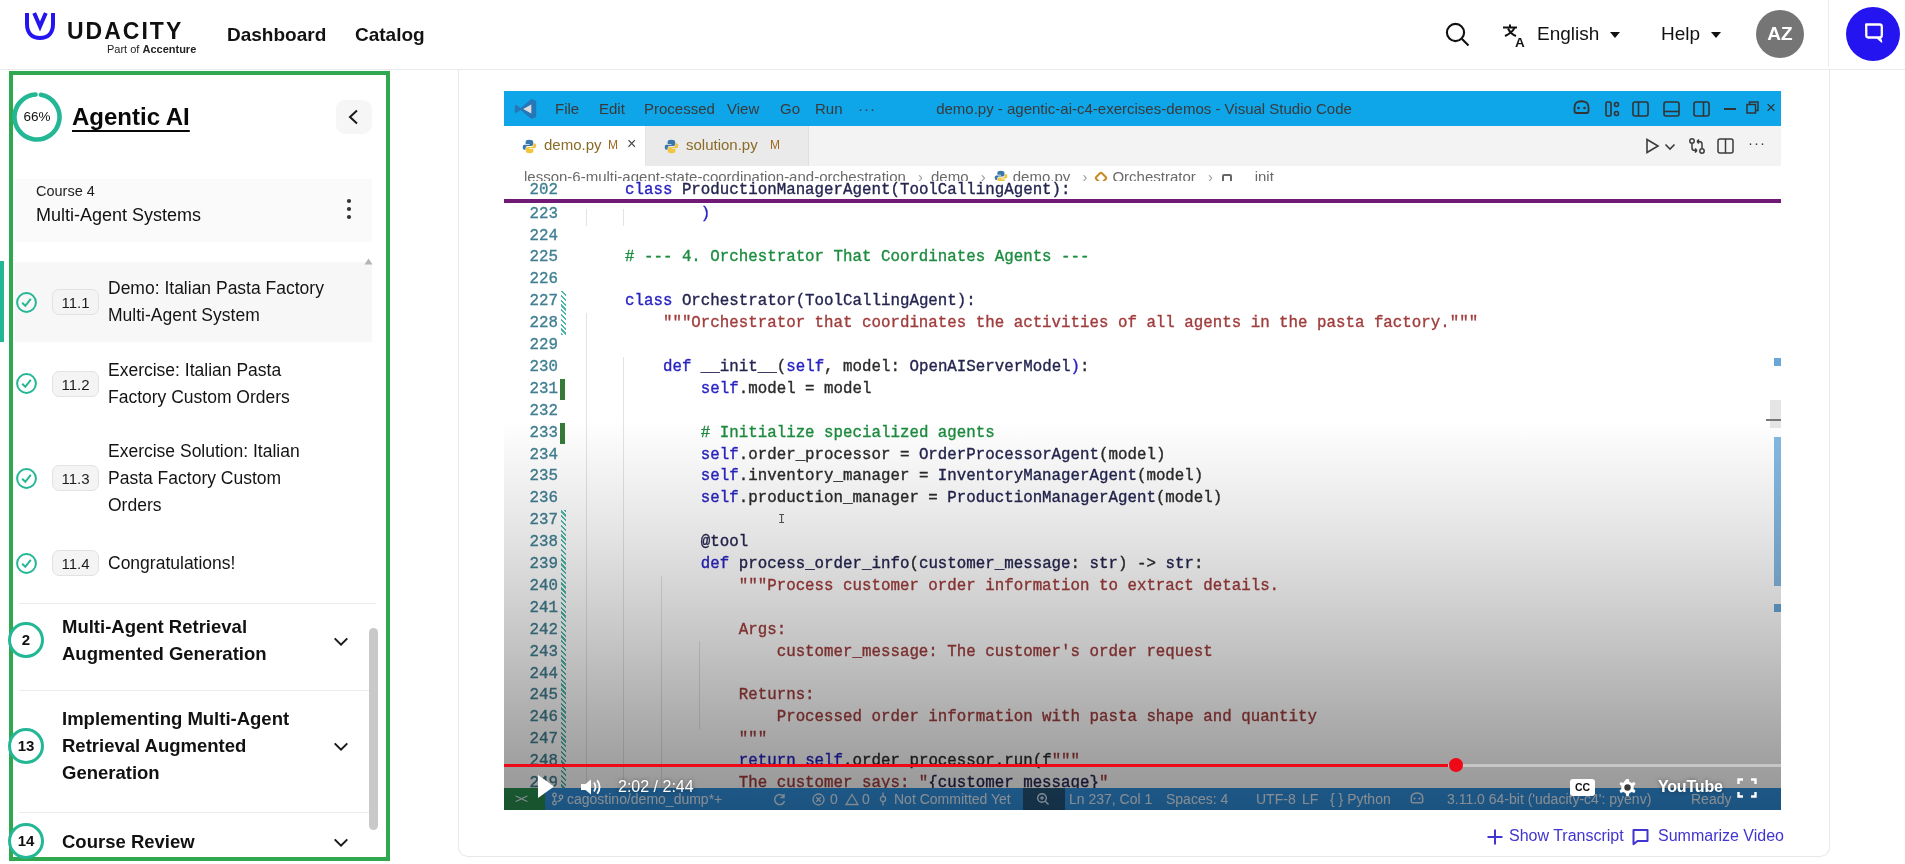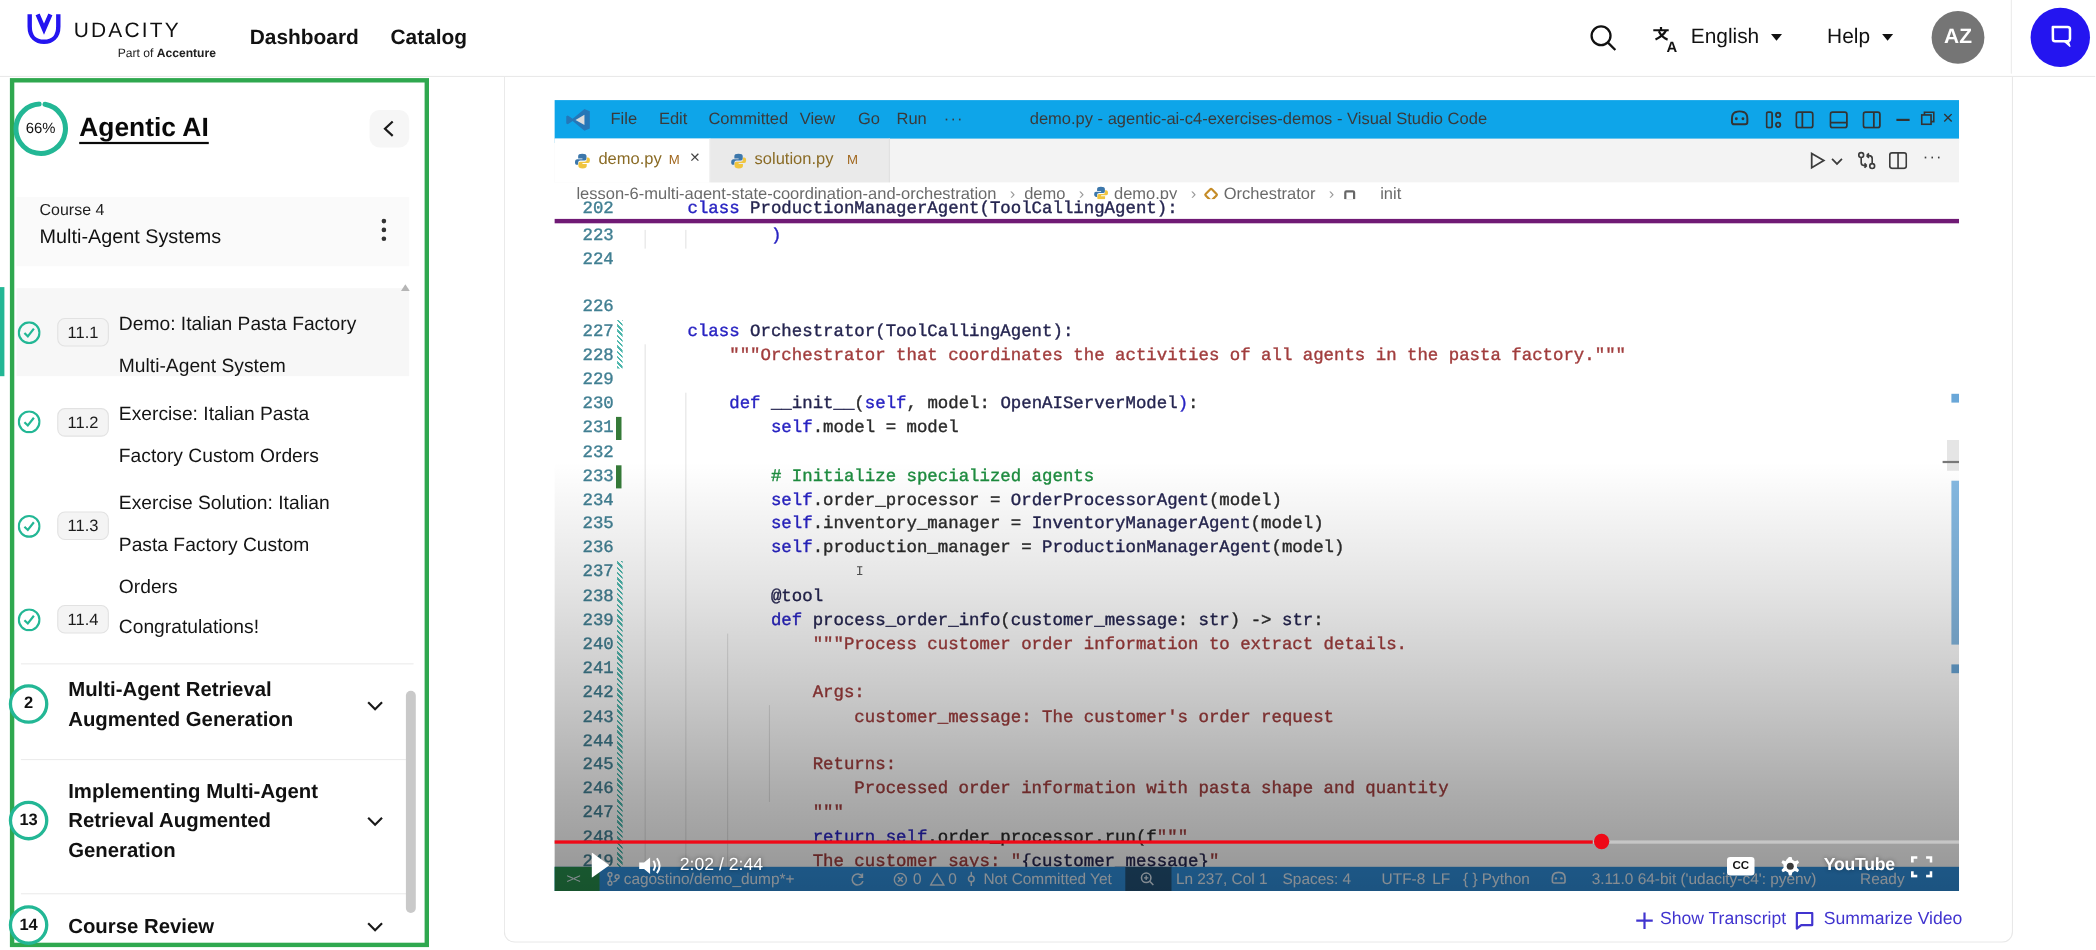--- a/index.html
+++ b/index.html
@@ -5,42 +5,42 @@
 * { margin:0; padding:0; box-sizing:border-box; }
 html,body { width:1905px; height:864px; overflow:hidden; background:#fff;
   font-family:"Liberation Sans", sans-serif; }
 .abs { position:absolute; }
 #page { position:relative; width:1905px; height:864px; }
 
 
 #nav { position:absolute; left:0; top:0; width:1905px; height:70px; background:#fff;
   border-bottom:1px solid #e9e9e9; z-index:30; }
 .navlink { position:absolute; font-size:19px; font-weight:600; color:#121212; top:24px; }
-#wordmark { position:absolute; left:67px; top:18px; font-size:19px; font-weight:400;
+#wordmark { position:absolute; left:67px; top:18px; font-size:23px; font-weight:700;
   letter-spacing:2px; color:#101010; }
 #partof { position:absolute; left:107px; top:43px; font-size:11px; color:#222; white-space:nowrap; }
 .caret { display:inline-block; width:0; height:0; border-left:5px solid transparent;
   border-right:5px solid transparent; border-top:6px solid #111; margin-left:8px; }
 #avatar { position:absolute; left:1756px; top:10px; width:48px; height:48px; border-radius:50%;
   background:#757575; color:#fff; font-size:19px; font-weight:700; text-align:center; line-height:48px; }
 #navdiv { position:absolute; left:1828px; top:0px; width:1px; height:67px; background:#ececec; }
 #chatbtn { position:absolute; left:1846px; top:7px; width:54px; height:54px; border-radius:50%; background:#2415f0; }
 
 
 #sidebar { position:absolute; left:9px; top:71px; width:381px; height:790px;
   border:4px solid #2fa84f; background:#fff; z-index:20; }
 #curbar { position:absolute; left:0; top:261px; width:4px; height:81px; background:#23b795; z-index:21; }
 #sbtitle { position:absolute; left:59px; top:28px; font-size:24px; font-weight:700; color:#090909;
   text-decoration:underline; text-underline-offset:5px; }
 #collapsebtn { position:absolute; left:323px; top:25px; width:36px; height:34px; background:#f6f6f6; border-radius:9px; }
 #courseblk { position:absolute; left:2px; top:104px; width:357px; height:63px; background:#fafafa; }
 .lesson { position:absolute; left:2px; width:357px; }
 .badge { position:absolute; left:39px; width:47px; height:26px; background:#f4f4f4;
   border:1px solid #e2e2e2; border-radius:7px; font-size:15px; color:#1c1c1c; text-align:center; line-height:25px; }
-.ltext { position:absolute; left:95px; font-size:17.5px; color:#141414; line-height:38px; }
+.ltext { position:absolute; left:95px; font-size:17.5px; color:#141414; line-height:27px; }
 .seccirc { position:absolute; left:-5px; width:36px; height:36px; border:3px solid #23b795; border-radius:50%;
   font-size:15px; font-weight:700; color:#111; text-align:center; line-height:30px; background:#fff; }
 .sectext { position:absolute; left:49px; font-size:18.5px; font-weight:700; color:#111; line-height:27px; }
 .divider { position:absolute; left:6px; width:357px; height:1px; background:#ececec; }
 .chev { position:absolute; width:18px; height:18px; }
 #sbthumb { position:absolute; left:356px; top:553px; width:9px; height:202px; background:#c9c9c9; border-radius:5px; }
 
 
 #card { position:absolute; left:458px; top:70px; width:1372px; height:787px; background:#fff;
   border-left:1px solid #e8e8e8; border-right:1px solid #e8e8e8; border-bottom:1px solid #e8e8e8;
@@ -190,21 +190,21 @@
   </div>
   <div id="card">
     <div id="video">
       <div id="titlebar">
         <svg class="abs" style="left:10px;top:8px" width="23" height="20" viewBox="0 0 23 20">
           <path d="M22.2 2.1 L17.3 0.1 L6.6 9.0 L2.2 6.1 L0.8 6.7 V13.3 L2.2 13.9 L6.6 11.0 L17.3 19.9 L22.2 17.9 Z" fill="#2577b8"></path>
           <path d="M17.3 5.4 L9.2 10 L17.3 14.6 Z" fill="#dcdcdc"></path>
         </svg>
         <div class="menu" style="left:51px">File</div>
         <div class="menu" style="left:95px">Edit</div>
-        <div class="menu" style="left:140px">Committed</div>
+        <div class="menu" style="left:140px">Processed</div>
         <div class="menu" style="left:223px">View</div>
         <div class="menu" style="left:276px">Go</div>
         <div class="menu" style="left:311px">Run</div>
         <div class="menu" style="left:354px;letter-spacing:1px">···</div>
         <div class="menu" style="left:340px;width:600px;text-align:center">demo.py - agentic-ai-c4-exercises-demos - Visual Studio Code</div>
         <svg class="abs" style="left:1068px;top:9px" width="19" height="17" viewBox="0 0 19 17">
           <path d="M5.5 2 Q9.5 0.5 13.5 2 Q16.5 3.5 16.5 8 L16.5 11 Q16.5 13 14.5 13 L4.5 13 Q2.5 13 2.5 11 L2.5 8 Q2.5 3.5 5.5 2 Z" fill="none" stroke="#333" stroke-width="1.8"></path>
           <circle cx="6.5" cy="8" r="1.3" fill="#333"></circle>
             <circle cx="12.5" cy="8" r="1.3" fill="#333"></circle>
         </svg>
@@ -273,20 +273,21 @@
         <span class="csep">›</span><span>demo</span>
         <span class="csep">›</span><svg style="vertical-align:-2px;margin-right:5px" width="14" height="14" viewBox="0 0 15 15">
             <path d="M7.3 0.8 Q3.6 0.8 3.6 3 V5 H7.5 V5.8 H2.5 Q0.7 5.8 0.7 8.2 Q0.7 10.8 2.5 10.8 H3.6 V8.7 Q3.6 7 5.6 7 H9.5 Q11.2 7 11.2 5.2 V3 Q11.2 0.8 7.3 0.8 Z" fill="#3c77ab"></path>
             <path d="M7.7 14.2 Q11.4 14.2 11.4 12 V10 H7.5 V9.2 H12.5 Q14.3 9.2 14.3 6.8 Q14.3 4.2 12.5 4.2 H11.4 V6.3 Q11.4 8 9.4 8 H5.5 Q3.8 8 3.8 9.8 V12 Q3.8 14.2 7.7 14.2 Z" fill="#f0c53f"></path>
           </svg><span>demo.py</span>
         <span class="csep">›</span><span style="display:inline-block;width:10px;height:10px;border:2px solid #c58c28;border-radius:2px;transform:rotate(45deg);margin:0 6px 0 1px;vertical-align:-1px"></span><span>Orchestrator</span>
         <span class="csep">›</span><span style="display:inline-block;width:10px;height:10px;border:2px solid #666;border-radius:2px;margin:0 6px 0 1px;vertical-align:-2px"></span><span>__init__</span>
       </div>
       <div class="crow" style="top:112.6px"><span class="lnum">223</span><span class="ctext"><span class="k">        )</span></span></div>
       <div class="crow" style="top:134.5px"><span class="lnum">224</span><span class="ctext"></span></div>
+      <div class="crow" style="top:156.4px"><span class="lnum">225</span><span class="ctext"><span class="c"># --- 4. Orchestrator That Coordinates Agents ---</span></span></div>
       <div class="crow" style="top:178.3px"><span class="lnum">226</span><span class="ctext"></span></div>
       <div class="crow" style="top:200.2px"><span class="lnum">227</span><span class="ctext"><span class="k">class</span><span class="n"> Orchestrator(ToolCallingAgent):</span></span></div>
       <div class="crow" style="top:222.1px"><span class="lnum">228</span><span class="ctext"><span class="s">    """Orchestrator that coordinates the activities of all agents in the pasta factory."""</span></span></div>
       <div class="crow" style="top:244.0px"><span class="lnum">229</span><span class="ctext"></span></div>
       <div class="crow" style="top:265.9px"><span class="lnum">230</span><span class="ctext">    <span class="k">def</span> <span class="n">__init__</span><span class="p">(</span><span class="k">self</span><span class="p">, model: </span><span class="n">OpenAIServerModel</span><span class="k">)</span><span class="p">:</span></span></div>
       <div class="crow" style="top:287.8px"><span class="lnum">231</span><span class="ctext">        <span class="k">self</span><span class="p">.model = model</span></span></div>
       <div class="crow" style="top:309.7px"><span class="lnum">232</span><span class="ctext"></span></div>
       <div class="crow" style="top:331.6px"><span class="lnum">233</span><span class="ctext">        <span class="c"># Initialize specialized agents</span></span></div>
       <div class="crow" style="top:353.5px"><span class="lnum">234</span><span class="ctext">        <span class="k">self</span><span class="p">.order_processor = </span><span class="n">OrderProcessorAgent</span><span class="p">(model)</span></span></div>
       <div class="crow" style="top:375.4px"><span class="lnum">235</span><span class="ctext">        <span class="k">self</span><span class="p">.inventory_manager = </span><span class="n">InventoryManagerAgent</span><span class="p">(model)</span></span></div>

